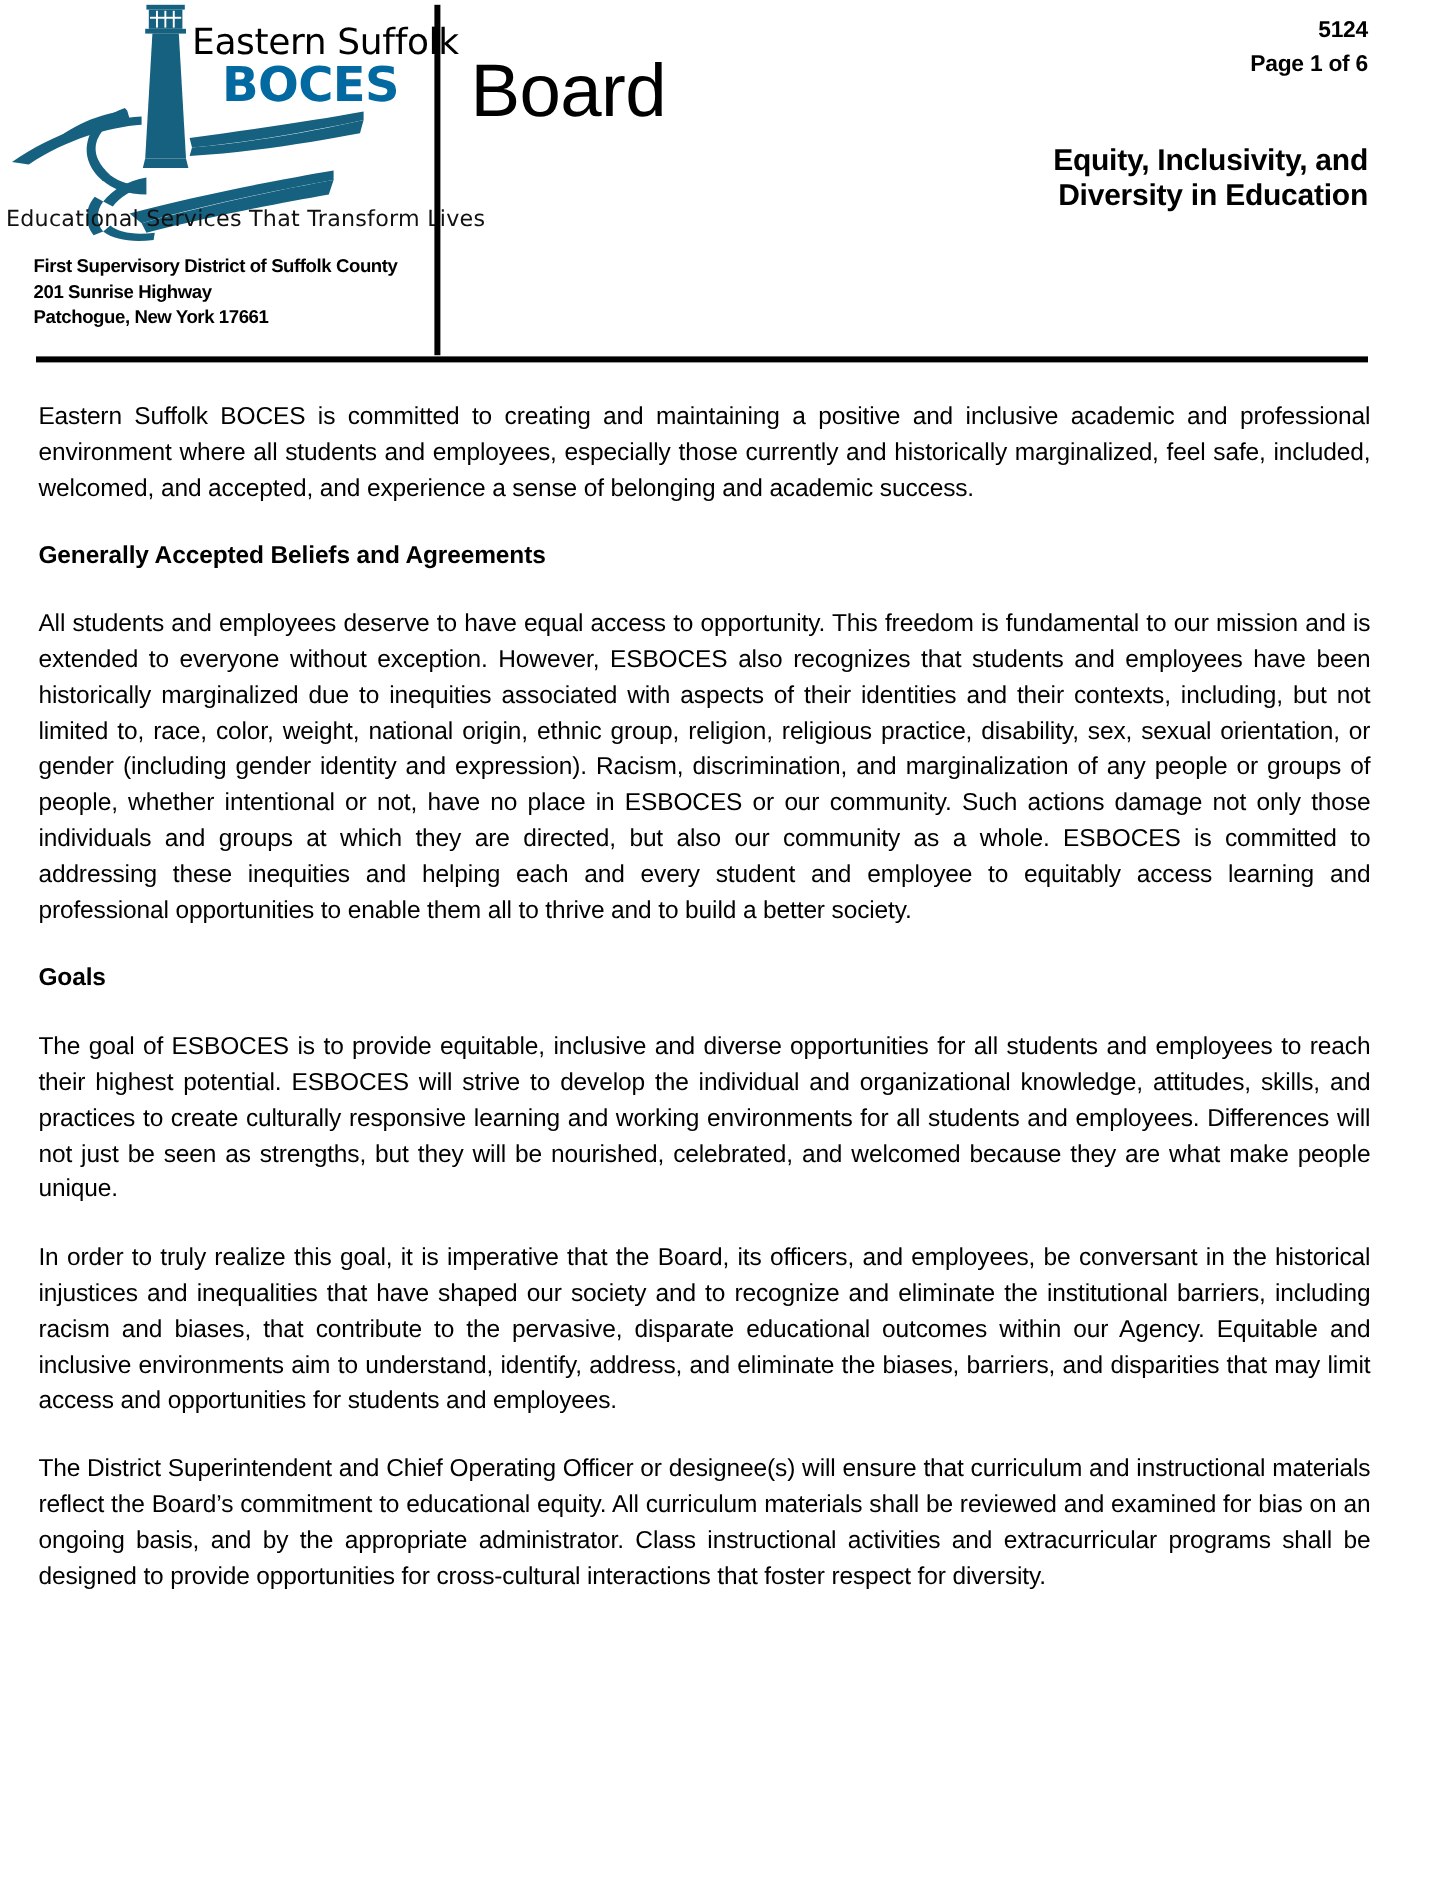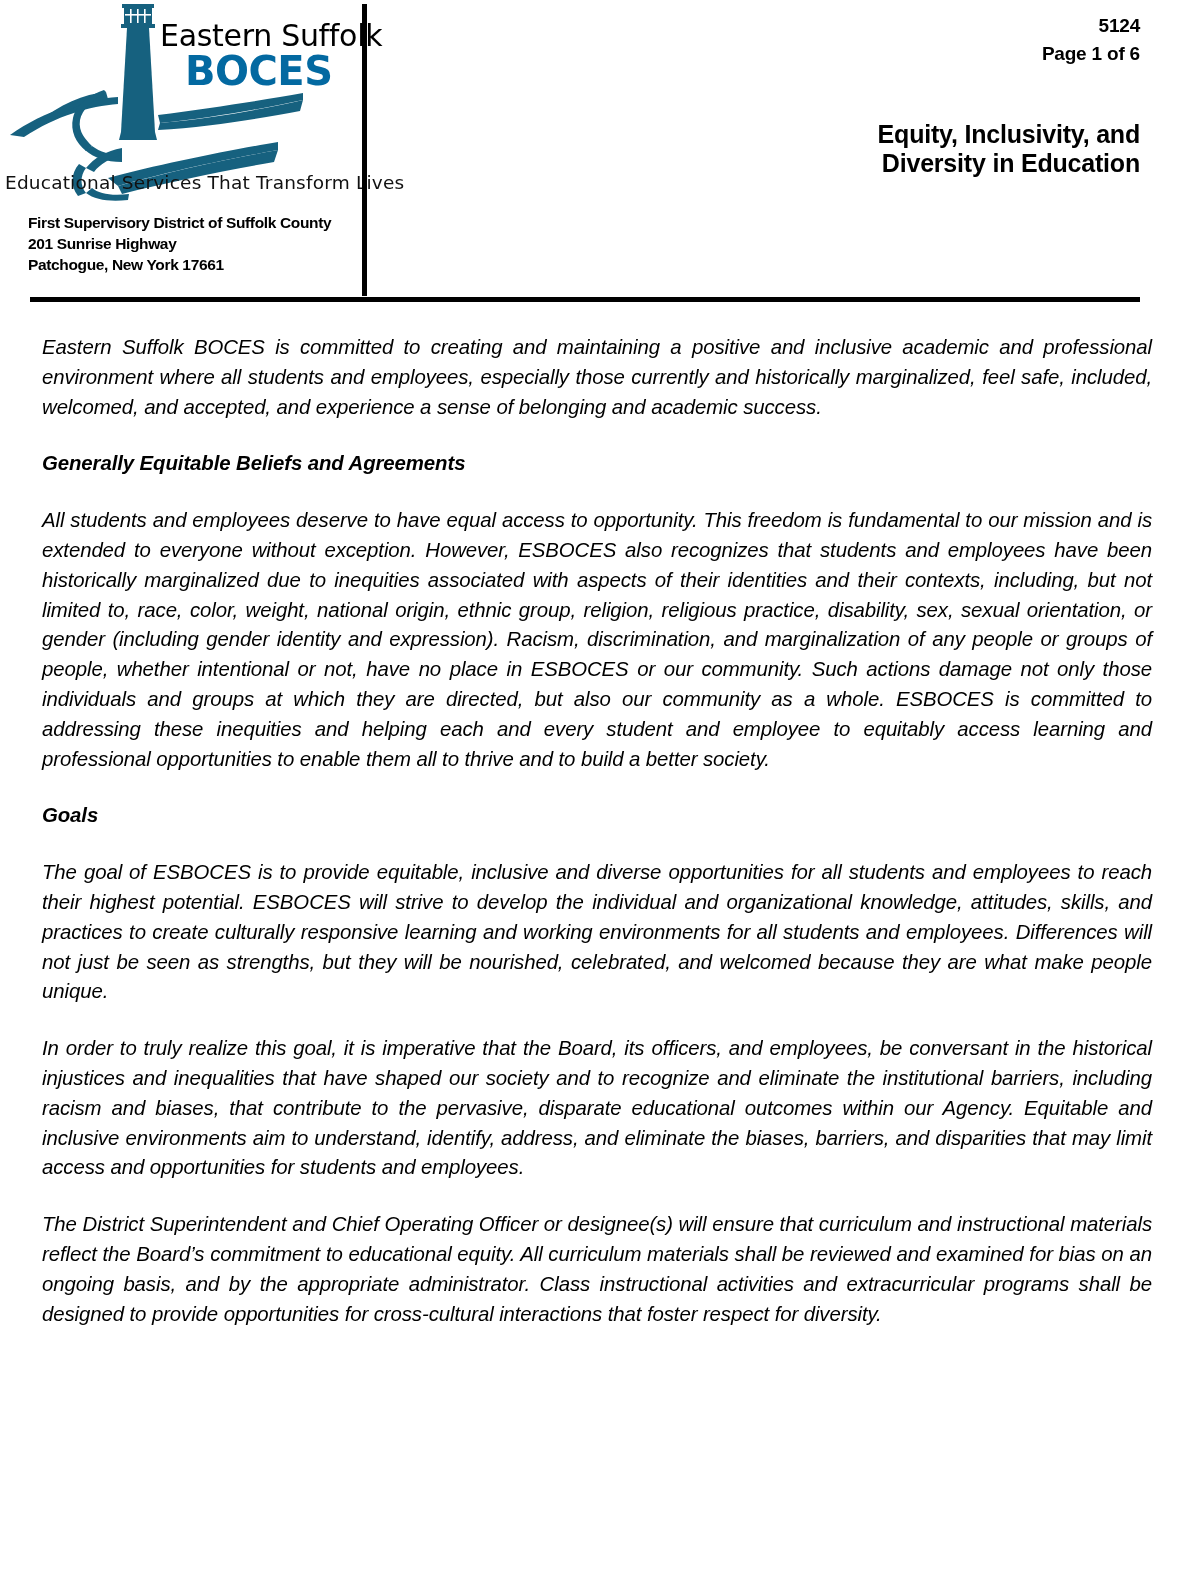--- a/index.html
+++ b/index.html
@@ -149,24 +149,23 @@
     left: 30px;
     top: 297px;
     width: 1110px;
     height: 5px;
     background: #000;
   }
 
   
   .content {
     position: absolute;
-    left: 42px;
+    left: 32px;
     top: 333px;
     width: 1110px;
-    font-style: italic;
   }
   .para {
     font-size: 20.4px;
     line-height: 29.8px;
     text-align: justify;
     text-justify: inter-word;
     margin: 0 0 27px 0;
     letter-spacing: -0.1px;
     color: #000;
   }
@@ -236,39 +235,40 @@
     <div class="address-block">
       <div>First Supervisory District of Suffolk County</div>
       <div>201 Sunrise Highway</div>
       <div>Patchogue, New York 17661</div>
     </div>
   </div>
 
   <div class="v-divider"></div>
 
   <div class="policy-title">
+    <div>Board</div>
   </div>
 
   <div class="header-right">
     <div class="doc-number">5124</div>
     <div class="page-label">Page 1 of 6</div>
     <div class="policy-subject">
       <div>Equity, Inclusivity, and</div>
       <div>Diversity in Education</div>
     </div>
   </div>
 
   <div class="h-rule"></div>
 </div>
 
 <div class="content">
 
   <p class="para">Eastern Suffolk BOCES is committed to creating and maintaining a positive and inclusive academic and professional environment where all students and employees, especially those currently and historically marginalized, feel safe, included, welcomed, and accepted, and experience a sense of belonging and academic success.</p>
 
-  <h2 class="section-heading">Generally Equitable Beliefs and Agreements</h2>
+  <h2 class="section-heading">Generally Accepted Beliefs and Agreements</h2>
 
   <p class="para">All students and employees deserve to have equal access to opportunity. This freedom is fundamental to our mission and is extended to everyone without exception.  However, ESBOCES also recognizes that students and employees have been historically marginalized due to inequities associated with aspects of their identities and their contexts, including, but not limited to, race, color, weight, national origin, ethnic group, religion, religious practice, disability, sex, sexual orientation, or gender (including gender identity and expression).  Racism, discrimination, and marginalization of any people or groups of people, whether intentional or not, have no place in ESBOCES or our community.  Such actions damage not only those individuals and groups at which they are directed, but also our community as a whole.  ESBOCES is committed to addressing these inequities and helping each and every student and employee to equitably access learning and professional opportunities to enable them all to thrive and to build a better society.</p>
 
   <h2 class="section-heading">Goals</h2>
 
   <p class="para">The goal of ESBOCES is to provide equitable, inclusive and diverse opportunities for all students and employees to reach their highest potential.  ESBOCES will strive to develop the individual and organizational knowledge, attitudes, skills, and practices to create culturally responsive learning and working environments for all students and employees.  Differences will not just be seen as strengths, but they will be nourished, celebrated, and welcomed because they are what make people unique.</p>
 
   <p class="para">In order to truly realize this goal, it is imperative that the Board, its officers, and employees, be conversant in the historical injustices and inequalities that have shaped our society and to recognize and eliminate the institutional barriers, including racism and biases, that contribute to the pervasive, disparate educational outcomes within our Agency.  Equitable and inclusive environments aim to understand, identify, address, and eliminate the biases, barriers, and disparities that may limit access and opportunities for students and employees.</p>
 
   <p class="para">The District Superintendent and Chief Operating Officer or designee(s) will ensure that curriculum and instructional materials reflect the Board’s commitment to educational equity.  All curriculum materials shall be reviewed and examined for bias on an ongoing basis, and by the appropriate administrator.  Class instructional activities and extracurricular programs shall be designed to provide opportunities for cross-cultural interactions that foster respect for diversity.</p>

